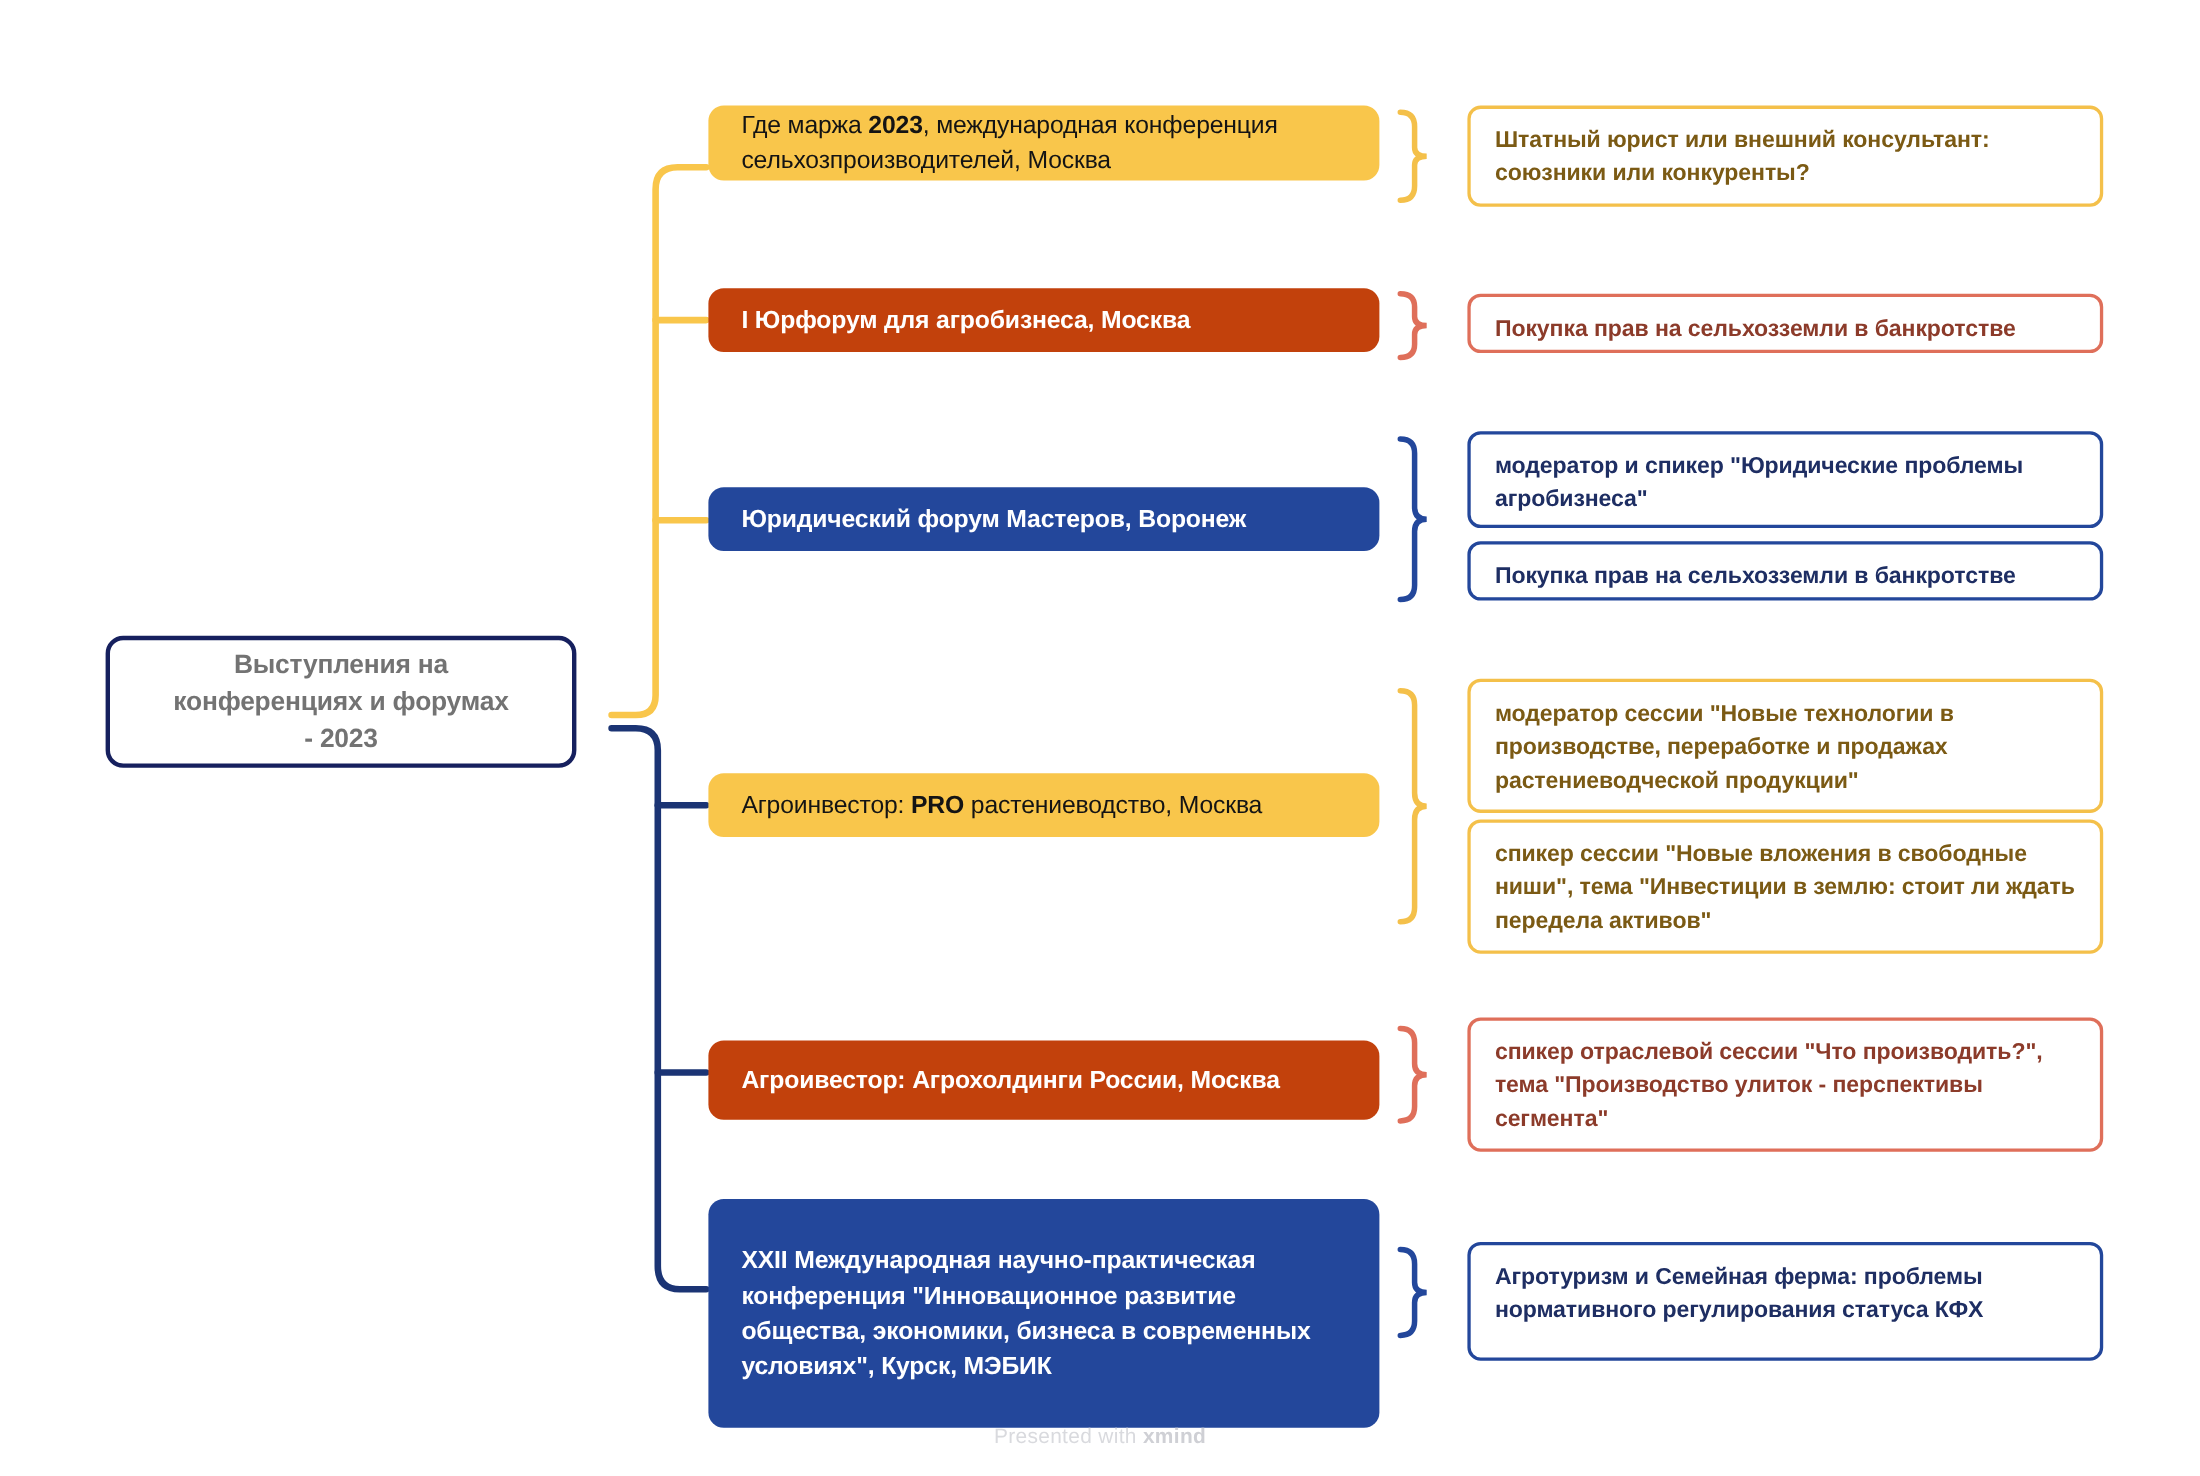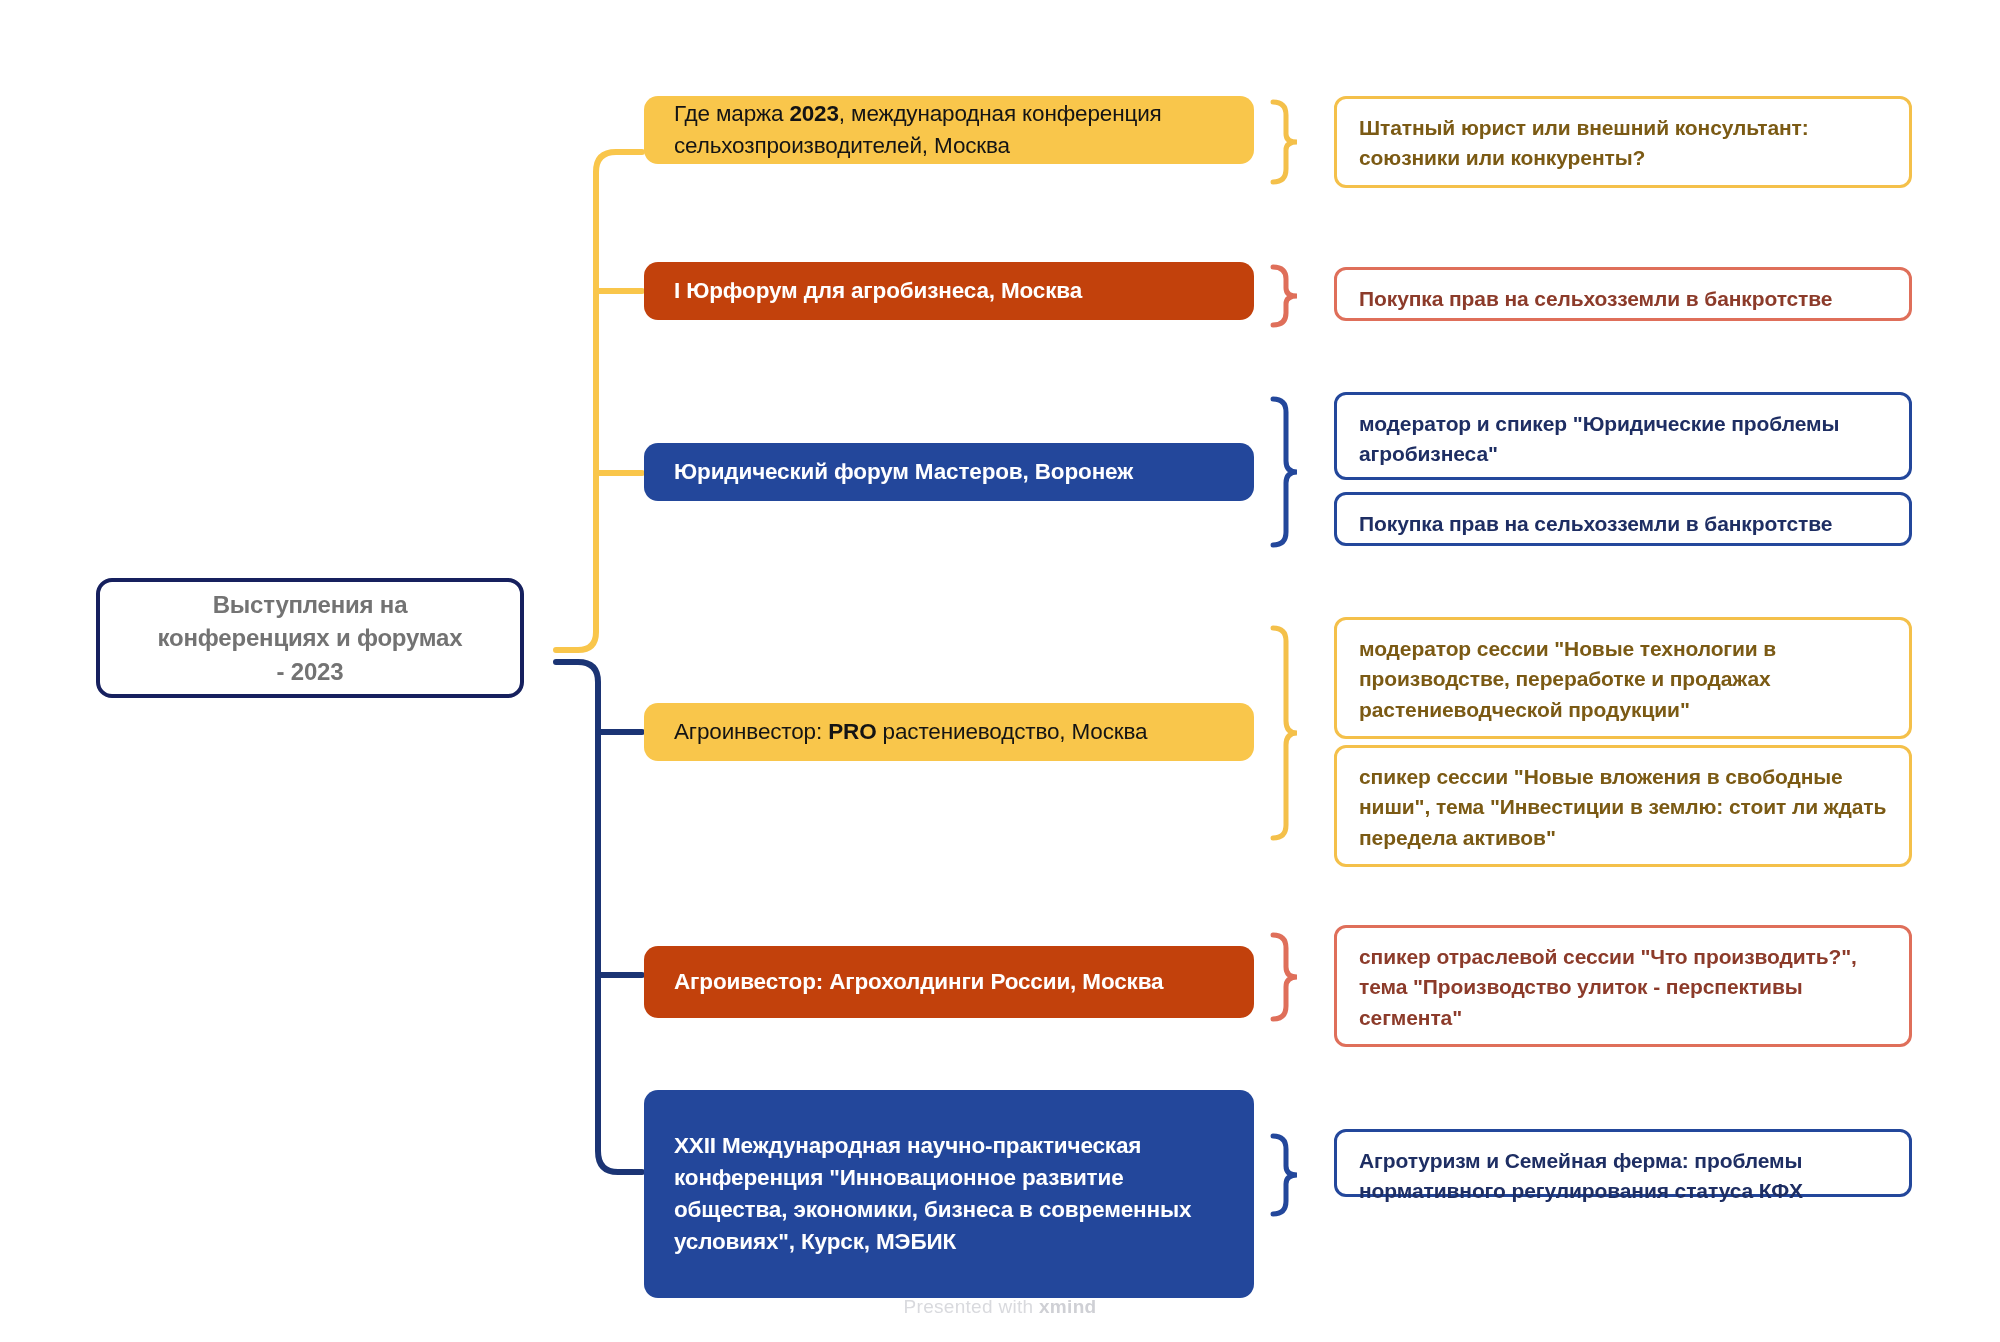--- a/index.html
+++ b/index.html
@@ -195,19 +195,19 @@
   <div class="topic red" style="top:946px; height:72px;">
     <div class="topic-text">Агроивестор: Агрохолдинги России, Москва</div>
   </div>
   <div class="detail red" style="top:925px; height:122px;">
     <div class="detail-text">спикер отраслевой сессии "Что производить?", тема "Производство улиток - перспективы сегмента"</div>
   </div>
 
   <div class="topic navy" style="top:1090px; height:208px;">
     <div class="topic-text"><b>XXII</b><span> Международная научно-практическая конференция "Инновационное развитие общества, экономики, бизнеса в современных условиях", Курск, МЭБИК</span></div>
   </div>
-  <div class="detail navy" style="top:1129px; height:68px;">
+  <div class="detail navy" style="top:1129px; height:108px;">
     <div class="detail-text">Агротуризм и Семейная ферма: проблемы нормативного регулирования статуса КФХ</div>
   </div>
 
   <div class="watermark"><span>Presented with </span><span class="brand">xmind</span></div>
 
 </div>
 
 </body></html>

